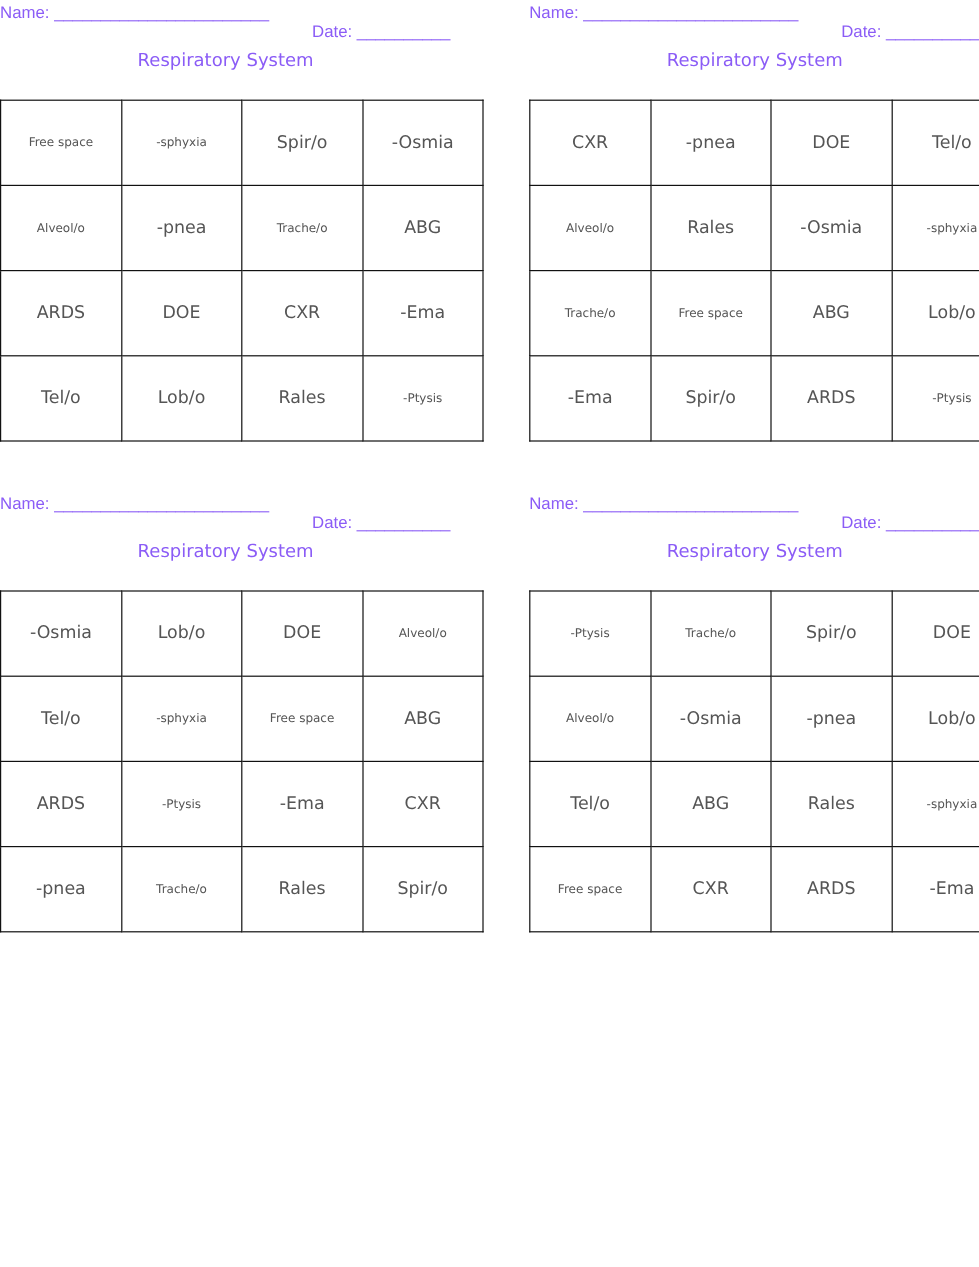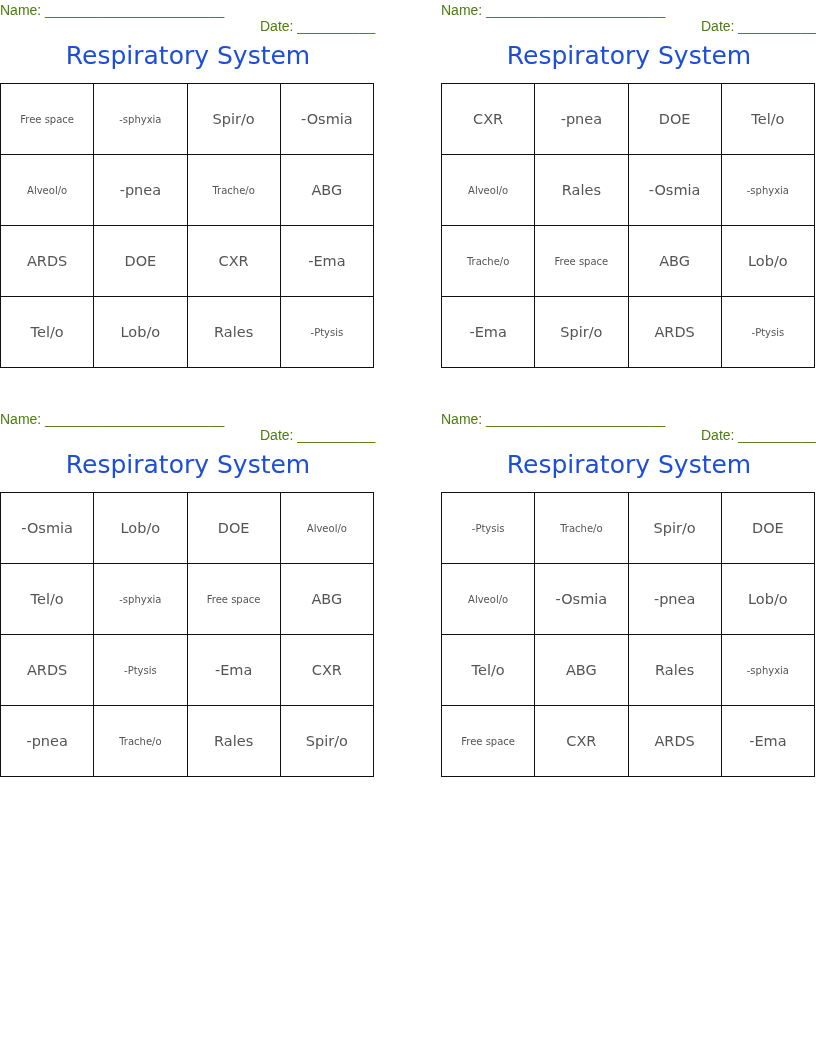--- a/index.html
+++ b/index.html
@@ -1,24 +1,24 @@
 <!DOCTYPE html>
 <html><head>
   <meta charset="utf-8">
   <style>
     html, body { margin: 0; padding: 0; background: #ffffff; }
     body { width: 816px; height: 1056px; position: relative; overflow: hidden; }
     .card { position: absolute; width: 376px; }
     .hdr { position: absolute; top: 2px; left: 0; width: 376px; height: 18px;
-           font-family: "Liberation Sans", sans-serif; font-size: 14px; color: #4d7c0f; white-space: nowrap; }
+           font-family: "Liberation Sans", sans-serif; font-size: 14px; color: #8b5cf6; white-space: nowrap; }
     .hdr .name { position: absolute; left: 0; top: 0; }
     .hdr .date { position: absolute; left: 260px; top: 16px; }
     .title { position: absolute; top: 41px; left: 0; width: 376px; text-align: center;
-             font-family: "DejaVu Sans", sans-serif; font-size: 25px; color: #1d4ed8; }
-    .grid { position: absolute; top: 83px; left: 0; width: 374px; height: 280px;
+             font-family: "DejaVu Sans", sans-serif; font-size: 15px; color: #8b5cf6; }
+    .grid { position: absolute; top: 83px; left: 0; width: 403px; height: 280px;
             border-collapse: collapse; table-layout: fixed; }
     .grid td { border: 1.3px solid #111; width: 25%; height: 70px; padding: 0; text-align: center;
                vertical-align: middle; font-family: "DejaVu Sans", sans-serif; color: #555;
                font-size: 14.5px; }
     .grid td.sm { font-size: 10px; }
   </style>
 </head>
 <body>
 
 <div id="cards">

